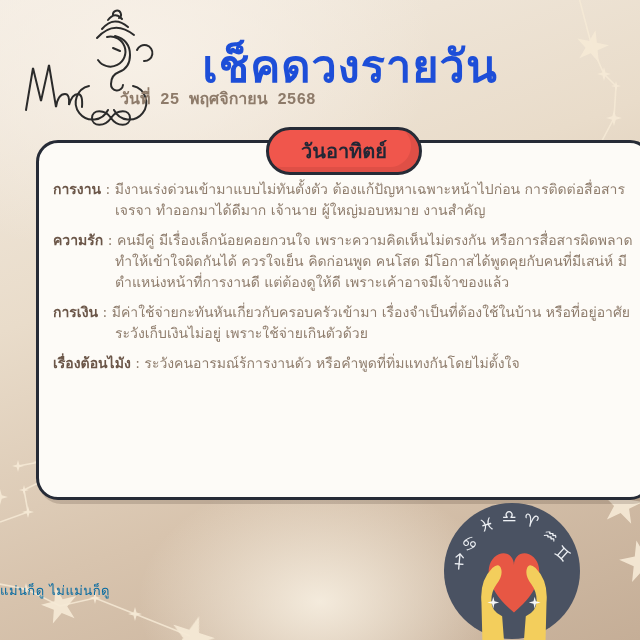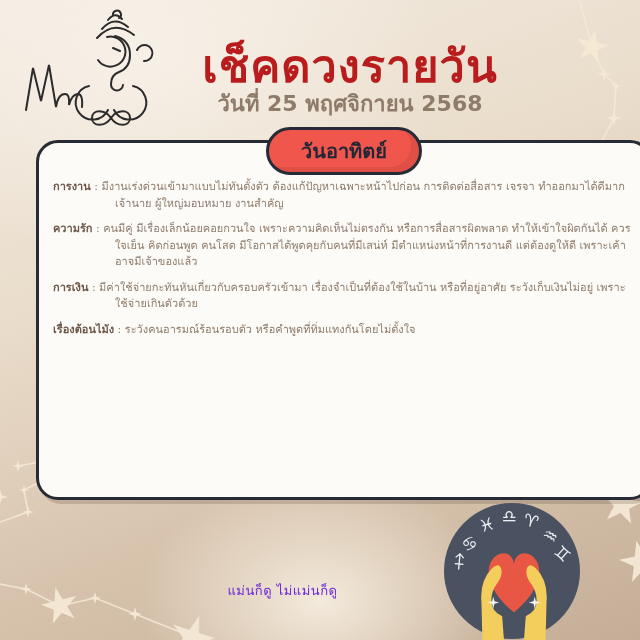--- a/index.html
+++ b/index.html
@@ -13,50 +13,50 @@
       radial-gradient(260px 180px at 50% 94%, rgba(250,243,230,.85), rgba(250,243,230,0) 70%),
       radial-gradient(420px 300px at 22% 8%, rgba(248,241,232,.9), rgba(248,241,232,0) 70%),
       linear-gradient(160deg,#f3ece2 0%,#e9dcca 38%,#d8c4ae 68%,#c5ae97 100%);
   }
   .stars-layer{position:absolute;inset:0;z-index:1;pointer-events:none;}
 
   
   .logo{position:absolute;left:16px;top:6px;width:150px;height:130px;z-index:2;}
   .title{
     position:absolute;left:120px;right:60px;top:30px;z-index:2;
-    text-align:center;font-size:45px;font-weight:800;color:#b91c1c;letter-spacing:1px;
+    text-align:center;font-size:45px;font-weight:800;color:#1d4ed8;letter-spacing:1px;
   }
   .subtitle{
     position:absolute;left:120px;right:60px;top:86px;z-index:2;
-    text-align:center;font-size:22px;font-weight:600;color:#8e7b6a;
+    text-align:left;font-size:16px;font-weight:600;color:#8e7b6a;font-family:Liberation Mono, monospace;
   }
 
   
   .card{
     position:absolute;left:36px;top:140px;width:616px;height:360px;z-index:2;
     background:#fdfbf7;border:3px solid #262b36;border-radius:22px;
     box-shadow:3px 4px 0 rgba(60,45,35,.18);
     box-sizing:border-box;padding:36px 14px 10px 14px;
   }
   .badge{
     position:absolute;top:-16px;left:50%;transform:translateX(-50%);
     background:#f0564c;border:3px solid #262b36;border-radius:26px;
     padding:5px 32px;font-size:20px;font-weight:800;color:#222735;white-space:nowrap;
     box-shadow:inset -8px -5px 0 rgba(0,0,0,.07);
   }
   .section{
-    margin:0 0 9px 0;font-size:11px;line-height:1.5;color:#8f7d6d;
+    margin:0 0 9px 0;font-size:14px;line-height:1.5;color:#8f7d6d;
     padding-left:62px;text-indent:-62px;
   }
   .section b{color:#6b5648;font-weight:800;}
 
   
   .tagline{
     position:absolute;left:0;width:565px;top:580px;z-index:2;
-    text-align:center;font-size:13px;color:#6d28d9;letter-spacing:.5px;
+    font-size:13px;color:#0369a1;letter-spacing:.5px;
   }
 
   
   .zodiac{position:absolute;left:443px;top:502px;width:138px;height:138px;z-index:3;}
 </style>
 </head>
 <body>
 
 <div class="bg"></div>
 
@@ -121,21 +121,21 @@
 <div class="card">
   <div class="badge">วันอาทิตย์</div>
 
   <p class="section"><b>การงาน</b><span> : </span><span>มีงานเร่งด่วนเข้ามาแบบไม่ทันตั้งตัว ต้องแก้ปัญหาเฉพาะหน้าไปก่อน การติดต่อสื่อสาร เจรจา ทำออกมาได้ดีมาก เจ้านาย ผู้ใหญ่มอบหมาย งานสำคัญ</span></p>
 
   <p class="section"><b>ความรัก</b><span> : </span><span>คนมีคู่ มีเรื่องเล็กน้อยคอยกวนใจ เพราะความคิดเห็นไม่ตรงกัน หรือการสื่อสารผิดพลาด ทำให้เข้าใจผิดกันได้ ควรใจเย็น คิดก่อนพูด คนโสด มีโอกาสได้พูดคุยกับคนที่มีเสน่ห์ มีตำแหน่งหน้าที่การงานดี แต่ต้องดูให้ดี เพราะเค้าอาจมีเจ้าของแล้ว</span></p>
 
   <p class="section"><b>การเงิน</b><span> : </span><span>มีค่าใช้จ่ายกะทันหันเกี่ยวกับครอบครัวเข้ามา เรื่องจำเป็นที่ต้องใช้ในบ้าน หรือที่อยู่อาศัย ระวังเก็บเงินไม่อยู่ เพราะใช้จ่ายเกินตัวด้วย</span></p>
 
 
-  <p class="section"><b>เรื่องต้อนไมัง</b><span> : </span><span>ระวังคนอารมณ์ร้อนรอบตัว หรือคำพูดที่ทิ่มแทงกันโดยไม่ตั้งใจ</span></p>
+  <p class="section"><b>เรื่องต้อนไมัง</b><span> : </span><span>ระวังคนอารมณ์ร้การงานดัว หรือคำพูดที่ทิ่มแทงกันโดยไม่ตั้งใจ</span></p>
 </div>
 
 <div class="tagline">แม่นก็ดู ไม่แม่นก็ดู</div>
 
 <svg class="zodiac" viewBox="0 0 140 140">
   <circle cx="70" cy="70" r="69" fill="#4a5262"></circle>
   <g fill="#eef1f5" font-size="17" font-weight="bold" text-anchor="middle" font-family="DejaVu Sans, sans-serif">
     <text x="18" y="66" transform="rotate(-40 18 62)">♐</text>
     <text x="28" y="48" transform="rotate(-30 28 44)">♋</text>
     <text x="45" y="29" transform="rotate(-16 45 25)">♓</text>

